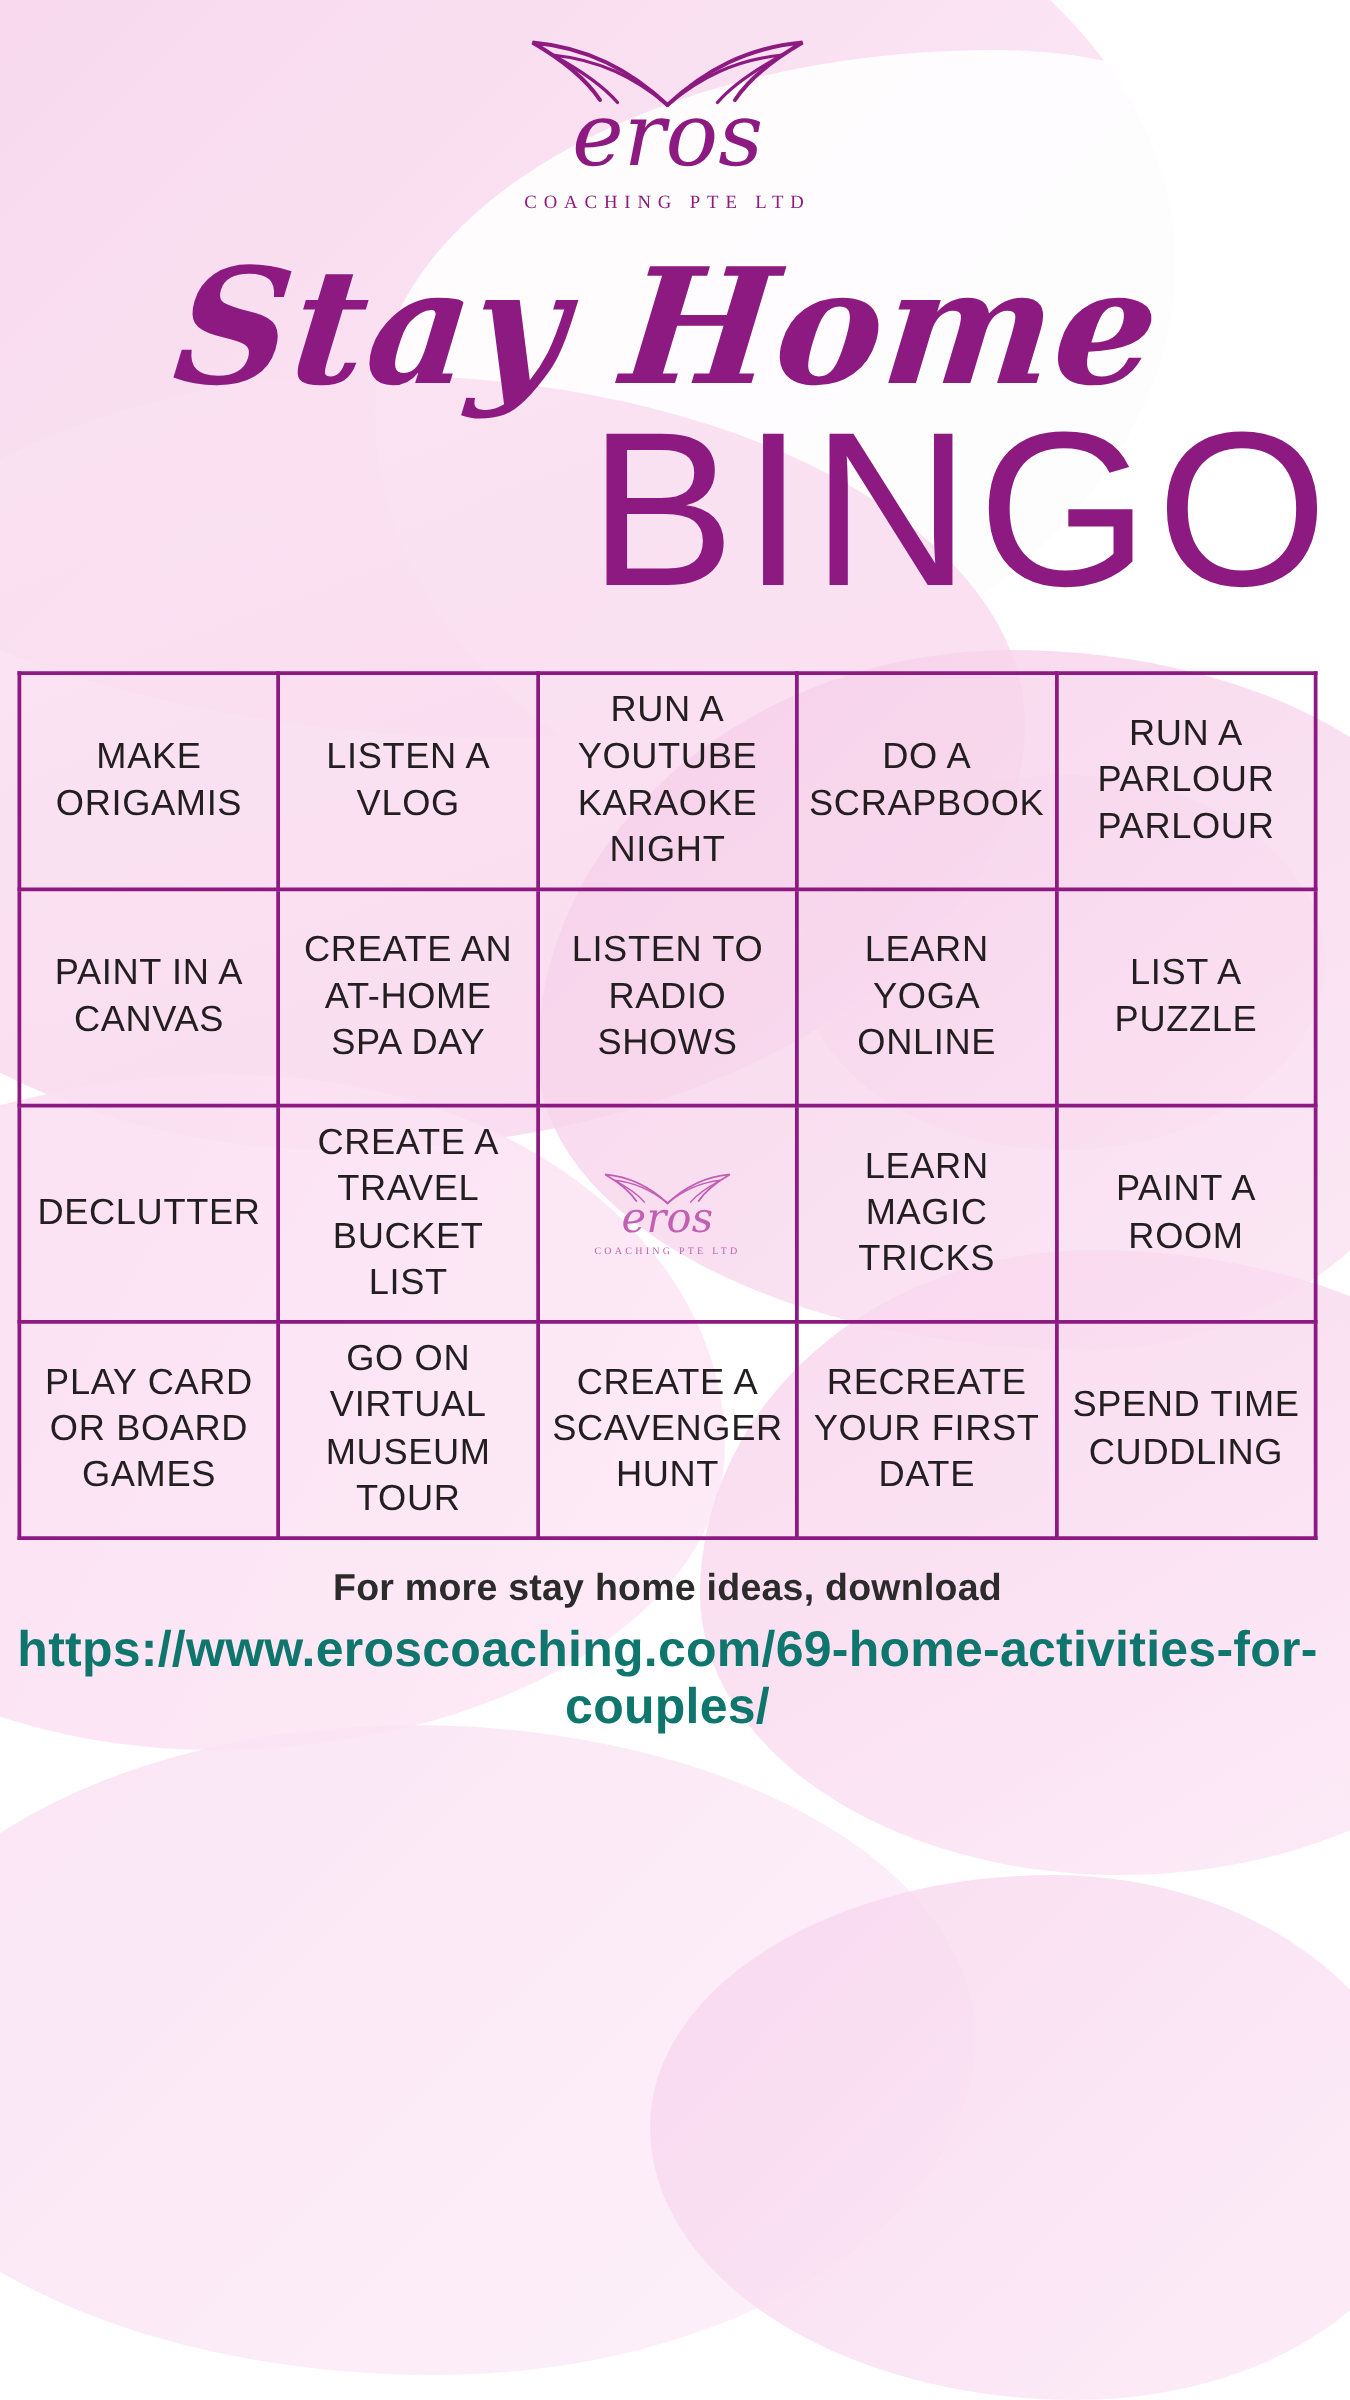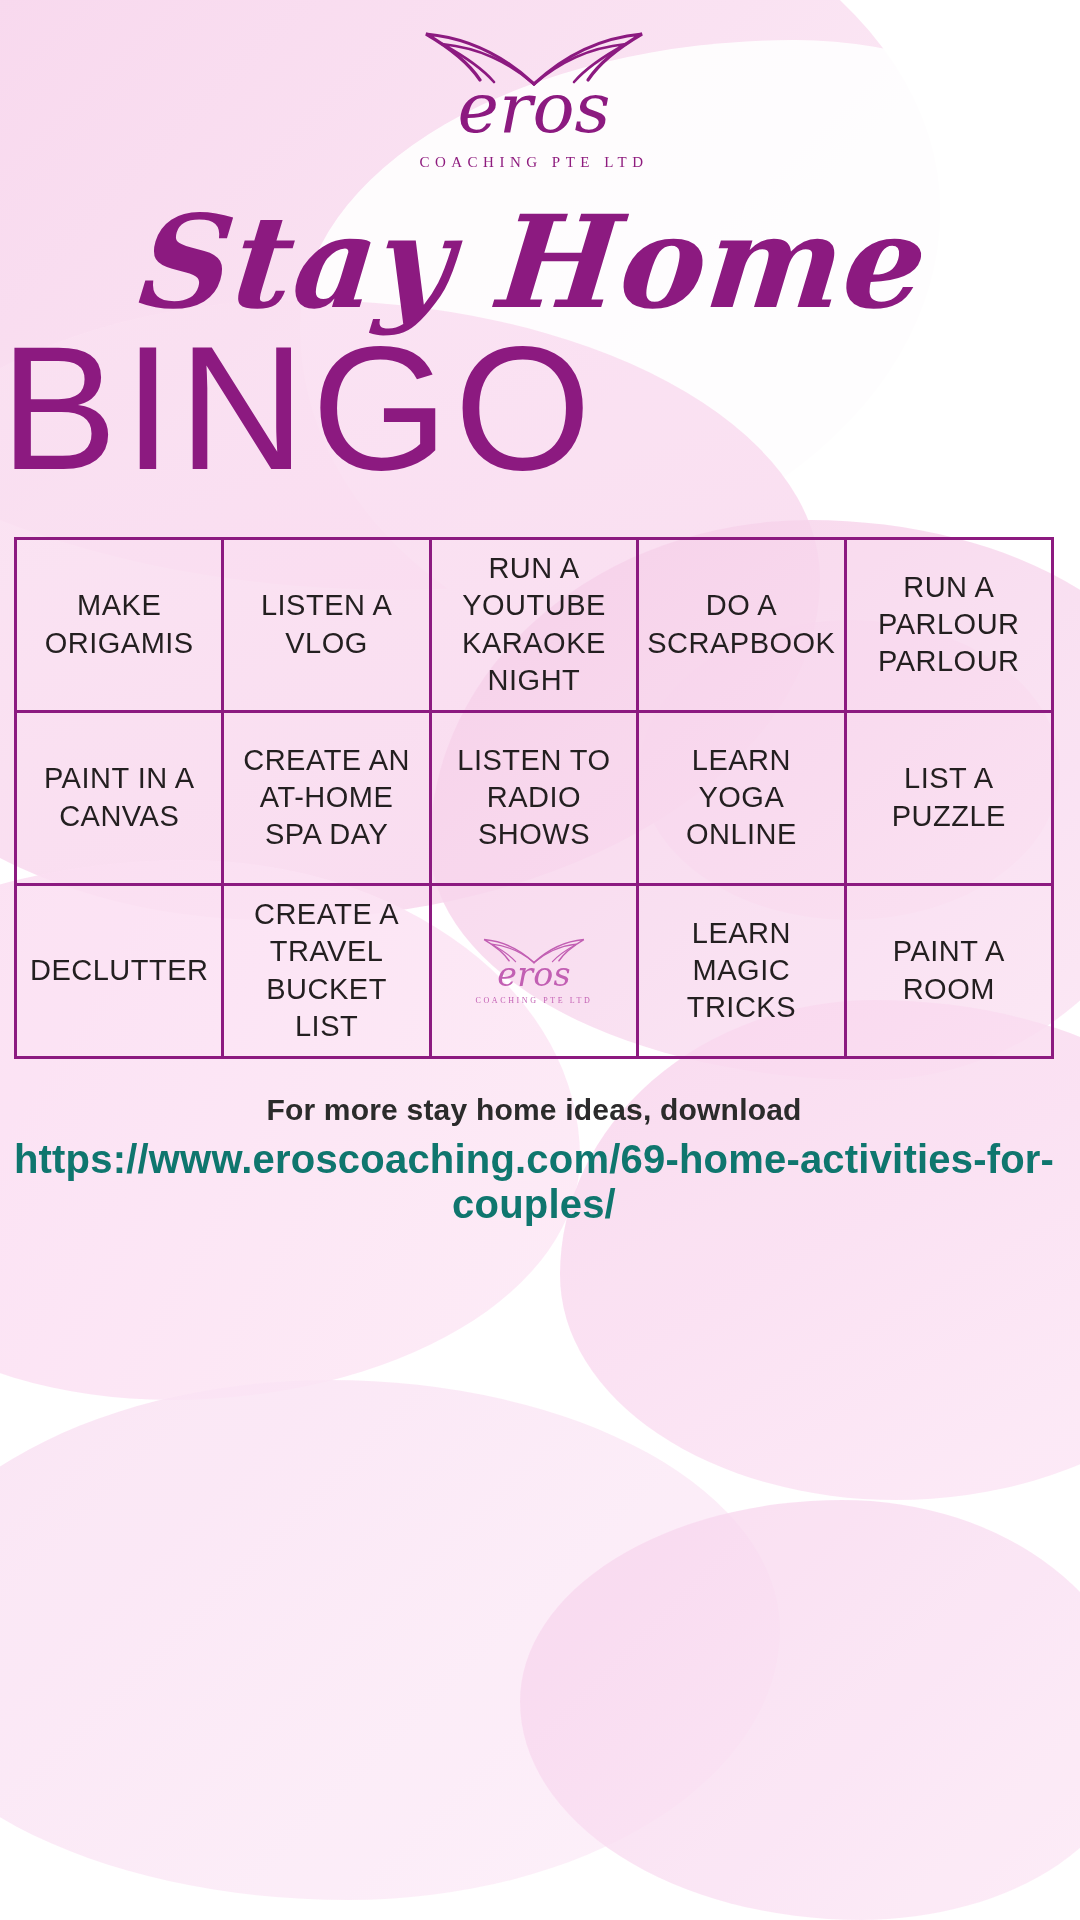--- a/index.html
+++ b/index.html
@@ -130,21 +130,21 @@
     font-style: italic;
     font-weight: bold;
     font-size: 128px;
     line-height: 1.05;
     color: #8c1a80;
     letter-spacing: 1px;
     transform: skewX(-6deg);
   }
   .title-bingo {
     margin-top: -4px;
-    text-align: left;
+    text-align: right;
     font-family: "Liberation Sans", sans-serif;
     font-weight: normal;
     font-size: 176px;
     line-height: 0.95;
     color: #8c1a80;
     letter-spacing: 6px;
   }
 
   
   .grid-wrap {
@@ -172,21 +172,21 @@
   .cell-logo .cl-sub {
     font-size: 8px;
     letter-spacing: 2.6px;
     color: #c25fb3;
     font-family: "Liberation Serif", serif;
     margin-top: 2px;
   }
 
   
   .footer {
-    margin-top: 34px;
+    margin-top: 22px;
     text-align: center;
   }
   .footer-line1 {
     font-size: 30px;
     font-weight: bold;
     color: #2b2b2b;
     letter-spacing: 0.2px;
   }
   .footer-link {
     display: block;
@@ -263,20 +263,27 @@
                   <path d="M150 62 C180 34, 214 16, 258 12 C234 26, 216 40, 204 58" stroke="#c25fb3" stroke-width="3.2" fill="none" stroke-linecap="round"></path>
                   <path d="M150 62 C176 40, 204 26, 242 22 C220 34, 202 46, 190 60" stroke="#c25fb3" stroke-width="2.6" fill="none" stroke-linecap="round"></path>
                   <text x="150" y="112" text-anchor="middle" font-family="DejaVu Serif, serif" font-style="italic" font-size="72" fill="#c25fb3">eros</text>
                 </svg>
               </div>
               <div class="cl-sub">COACHING PTE LTD</div>
             </td>
             <td>LEARN MAGIC TRICKS</td>
             <td>PAINT A ROOM</td>
           </tr>
+          <tr>
+            <td>PLAY CARD OR BOARD GAMES</td>
+            <td>GO ON VIRTUAL MUSEUM TOUR</td>
+            <td>CREATE A SCAVENGER HUNT</td>
+            <td>RECREATE YOUR FIRST DATE</td>
+            <td>SPEND TIME CUDDLING</td>
+          </tr>
         </tbody>
     </table>
   </div>
 
   <div class="footer">
     <div class="footer-line1">For more stay home ideas, download</div>
     <a class="footer-link" href="#">https://www.eroscoaching.com/69-home-activities-for-couples/</a>
   </div>
 
 </div>

